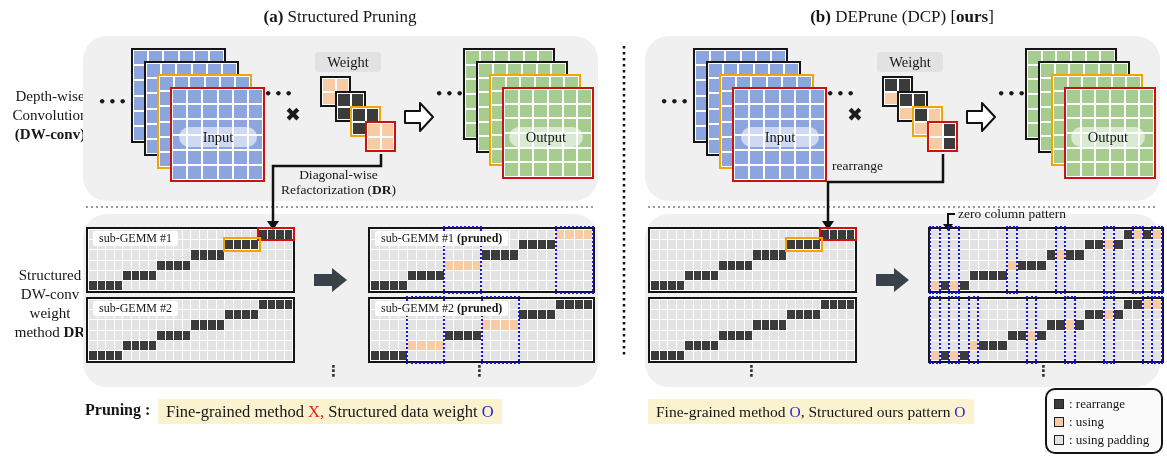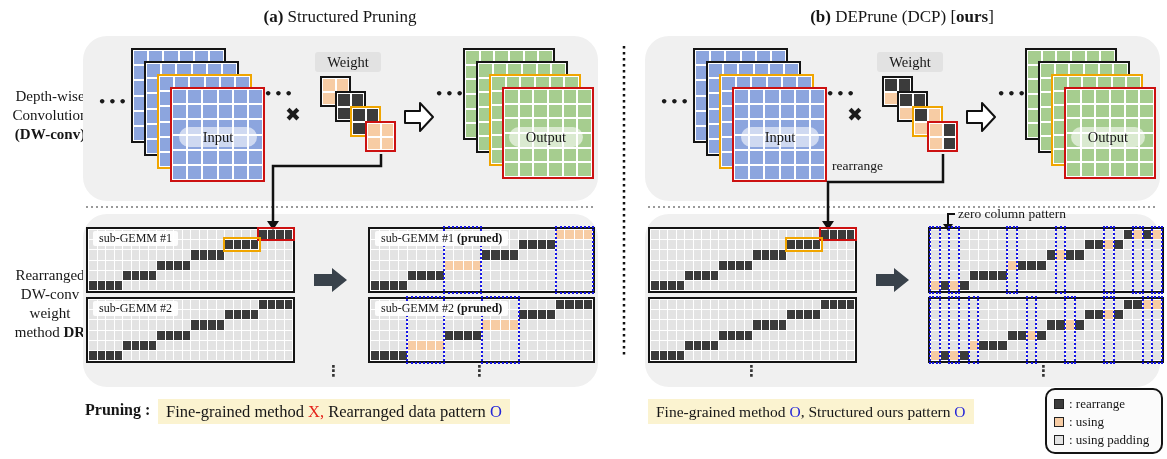--- a/index.html
+++ b/index.html
@@ -44,21 +44,21 @@
 
   <div class="title" style="left:150px;"><b>(a)</b><span> Structured Pruning</span></div>
   <div class="title" style="left:712px;"><b>(b)</b><span> DEPrune (DCP) [</span><b>ours</b><span>]</span></div>
 
   <div class="rowlabel" style="left:0;top:87px;">
     <div>Depth-wise</div>
     <div>Convolution</div>
     <div style="font-weight:bold;">(DW-conv)</div>
   </div>
   <div class="rowlabel" style="left:0;top:266px;">
-    <div>Rearranged</div>
+    <div>Structured</div>
     <div>DW-conv</div>
     <div>weight</div>
     <div><span>method </span><b>DR</b></div>
   </div>
 
   <div class="panel" style="left:83px;top:36px;width:515px;height:165px;"></div>
   <div class="panel" style="left:645px;top:36px;width:515px;height:165px;"></div>
   <div class="panel" style="left:83px;top:214px;width:515px;height:173px;"></div>
   <div class="panel" style="left:645px;top:214px;width:515px;height:173px;"></div>
 
@@ -1946,20 +1946,24 @@
         <div class="zbox" style="left: calc(75% - 1px); width: calc(4.16667% + 2px); top: -3px; height: calc(100% + 6px); border-color: rgb(20, 20, 230);"></div>
         <div class="zbox" style="left: calc(91.6667% - 1px); width: calc(4.16667% + 2px); top: -3px; height: calc(100% + 6px); border-color: rgb(20, 20, 230);"></div>
         <div class="zbox" style="left: calc(95.8333% - 1px); width: calc(4.16667% + 2px); top: -3px; height: calc(100% + 6px); border-color: rgb(20, 20, 230);"></div>
       </div>
       <div class="vdots" style="left: 326px; top: 362px;">⋮</div>
       <div class="vdots" style="left: 472px; top: 362px;">⋮</div>
       <div class="vdots" style="left: 744px; top: 362px;">⋮</div>
       <div class="vdots" style="left: 1036px; top: 362px;">⋮</div>
     </div>
 
+  <div class="ann" style="left:266px;top:167px;width:145px;text-align:center;">
+    <span>Diagonal-wise</span><br>
+    <span>Refactorization (</span><b>DR</b><span>)</span>
+  </div>
   <div class="ann" style="left:832px;top:158px;white-space:nowrap;">rearrange</div>
   <div class="ann" style="left:958px;top:206px;white-space:nowrap;">zero column pattern</div>
 
   <svg width="1167" height="459" viewBox="0 0 1167 459">
 
     <line x1="624" y1="46" x2="624" y2="356" stroke="#111" stroke-width="2.5" stroke-dasharray="2.5 3.5"></line>
 
     <path d="M381,154 L381,166 L273,166 L273,222" fill="none" stroke="#111" stroke-width="2.5"></path>
     <polygon points="267,221 279,221 273,230" fill="#111"></polygon>
 
@@ -1970,21 +1974,21 @@
     <polygon points="943,224 953,224 948,231" fill="#111"></polygon>
 
     <polygon points="405,111 420,111 420,103 433,117 420,131 420,123 405,123" fill="#fff" stroke="#111" stroke-width="2" stroke-linejoin="round"></polygon>
     <polygon points="967,111 982,111 982,103 995,117 982,131 982,123 967,123" fill="#fff" stroke="#111" stroke-width="2" stroke-linejoin="round"></polygon>
 
     <polygon points="314,274 332,274 332,268 347,280 332,292 332,286 314,286" fill="#39424B"></polygon>
     <polygon points="876,274 894,274 894,268 909,280 894,292 894,286 876,286" fill="#39424B"></polygon>
   </svg>
 
   <div class="abs" style="left:85px;top:401px;font-size:16px;font-weight:bold;">Pruning :</div>
-  <div class="hl" id="hl1" style="left:158px;top:399px;background:#FBF3D0;"><span>Fine-grained method </span><span class="r">X,</span><span> Rearranged data pattern </span><span class="b">O</span></div>
+  <div class="hl" id="hl1" style="left:158px;top:399px;background:#FBF3D0;"><span>Fine-grained method </span><span class="r">X,</span><span> Structured data weight </span><span class="b">O</span></div>
   <div class="hl" id="hl2" style="left:648px;top:399px;background:#FBF3D0;font-size:15.5px;"><span>Fine-grained method </span><span class="b">O</span><span>, Structured ours pattern </span><span class="b">O</span></div>
 
   <div class="legend" id="legend" style="left:1045px;top:388px;width:118px;height:66px;">
       <div class="lrow">
         <span class="sw" style="background: rgb(59, 59, 59);"></span>
         <span>: rearrange</span>
       </div>
       <div class="lrow">
         <span class="sw" style="background: rgb(247, 204, 164);"></span>
         <span>: using</span>

